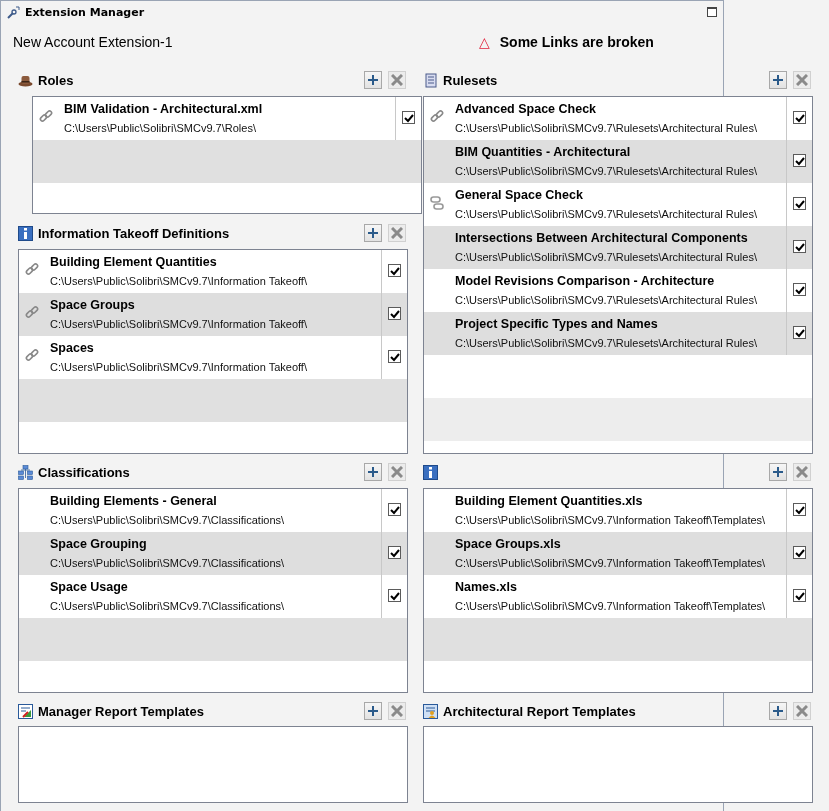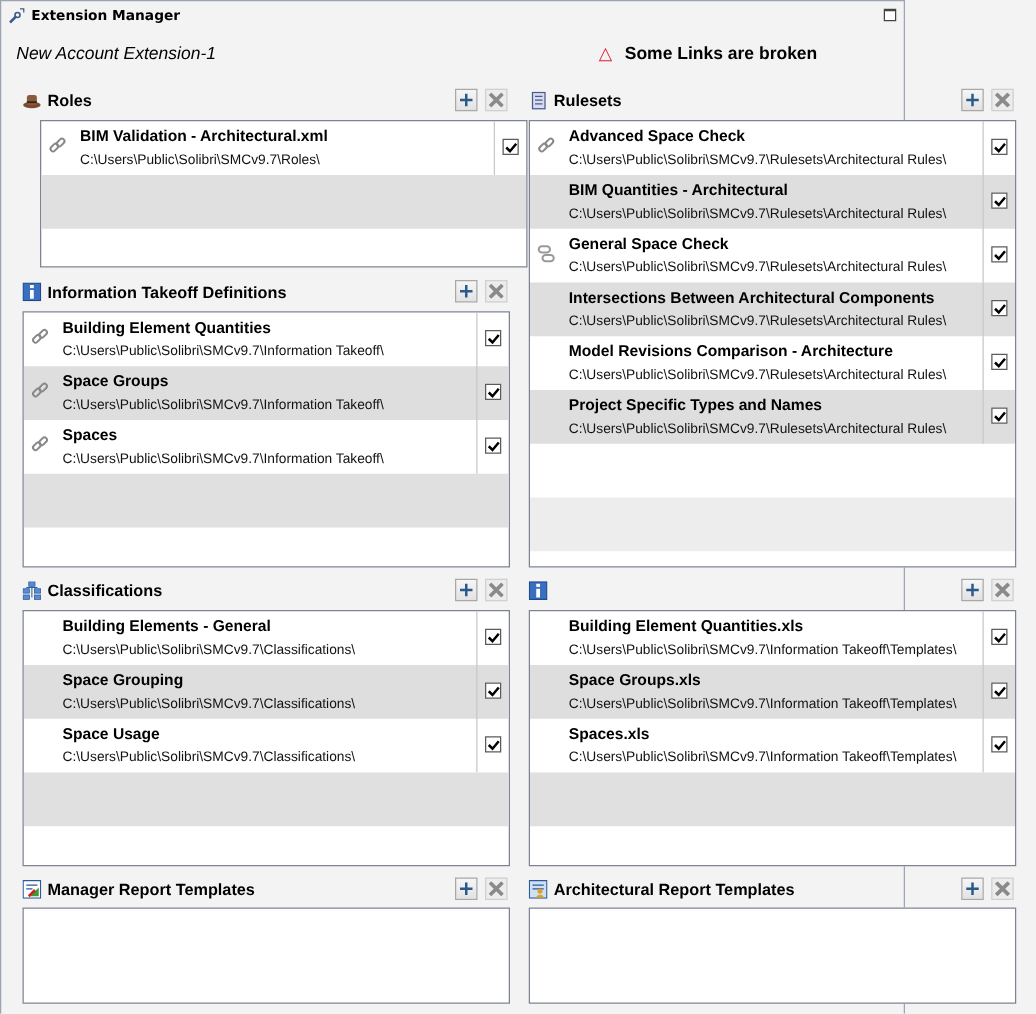--- a/index.html
+++ b/index.html
@@ -5,21 +5,21 @@
   * { box-sizing: border-box; margin: 0; padding: 0; }
   html, body { width: 829px; height: 811px; overflow: hidden; background: #f3f3f3; }
   body { font-family: "DejaVu Sans", sans-serif; color: #000; position: relative; }
 
   .window { position: absolute; left: 0; top: 0; width: 724px; height: 811px; background: #f3f3f3; border-left: 1px solid #9aa4b4; border-top: 1px solid #9aa4b4; border-right: 1px solid #9aa4b4; }
   .titlebar { position: absolute; left: 0; top: 0; width: 100%; height: 24px; }
   .title-icon { position: absolute; left: 5px; top: 5px; width: 14px; height: 14px; }
   .title-text { position: absolute; left: 24px; top: 5px; font-size: 11px; font-weight: bold; }
   .maximize-btn { position: absolute; right: 6px; top: 6px; width: 10px; height: 10px; border: 1px solid #444; border-top-width: 2px; background: #fff; }
 
-  .account-name { position: absolute; left: 12px; top: 33px; font-size: 14px; font-family: "Liberation Sans", sans-serif; font-style: italic; }
+  .account-name { position: absolute; left: 12px; top: 33px; font-size: 14px; font-family: "Liberation Sans", sans-serif; }
   .warning { position: absolute; left: 478px; top: 33px; font-size: 14px; font-weight: bold; font-family: "Liberation Sans", sans-serif; display: flex; align-items: center; }
   .warning-icon { color: #e0203a; font-size: 14px; margin-right: 10px; font-weight: normal; }
 
   .section { position: absolute; }
   .sec-head { position: absolute; left: 0; top: 0; height: 22px; width: 100%; }
   .sec-icon { position: absolute; left: 1px; top: 3px; width: 15px; height: 15px; }
   .sec-title { position: absolute; left: 21px; top: 3px; font-size: 13px; font-weight: bold; font-family: "Liberation Sans", sans-serif; white-space: nowrap; }
   .btn-add { position: absolute; top: 1px; width: 18px; height: 18px; border: 1px solid #a8a8a8; background: linear-gradient(#f6f6f6, #e2e2e2); display: flex; align-items: center; justify-content: center; }
   .btn-del { position: absolute; top: 1px; width: 18px; height: 18px; border: 1px solid #d0d0d0; background: #ececec; display: flex; align-items: center; justify-content: center; }
 
@@ -357,21 +357,21 @@
         <span class="path">C:\Users\Public\Solibri\SMCv9.7\Information Takeoff\Templates\</span>
         <div class="check-col">
             <div class="chk">
               <svg width="10" height="10" viewBox="0 0 10 10">
                 <path d="M1 5 L4 8 L9 2" stroke="#000" stroke-width="2" fill="none"></path>
               </svg>
             </div>
           </div>
       </div>
       <div class="row">
-        <span class="name">Spaces.xls</span>
+        <span class="name">Names.xls</span>
         <span class="path">C:\Users\Public\Solibri\SMCv9.7\Information Takeoff\Templates\</span>
         <div class="check-col">
             <div class="chk">
               <svg width="10" height="10" viewBox="0 0 10 10">
                 <path d="M1 5 L4 8 L9 2" stroke="#000" stroke-width="2" fill="none"></path>
               </svg>
             </div>
           </div>
       </div>
       <div class="row empty-alt"></div>

